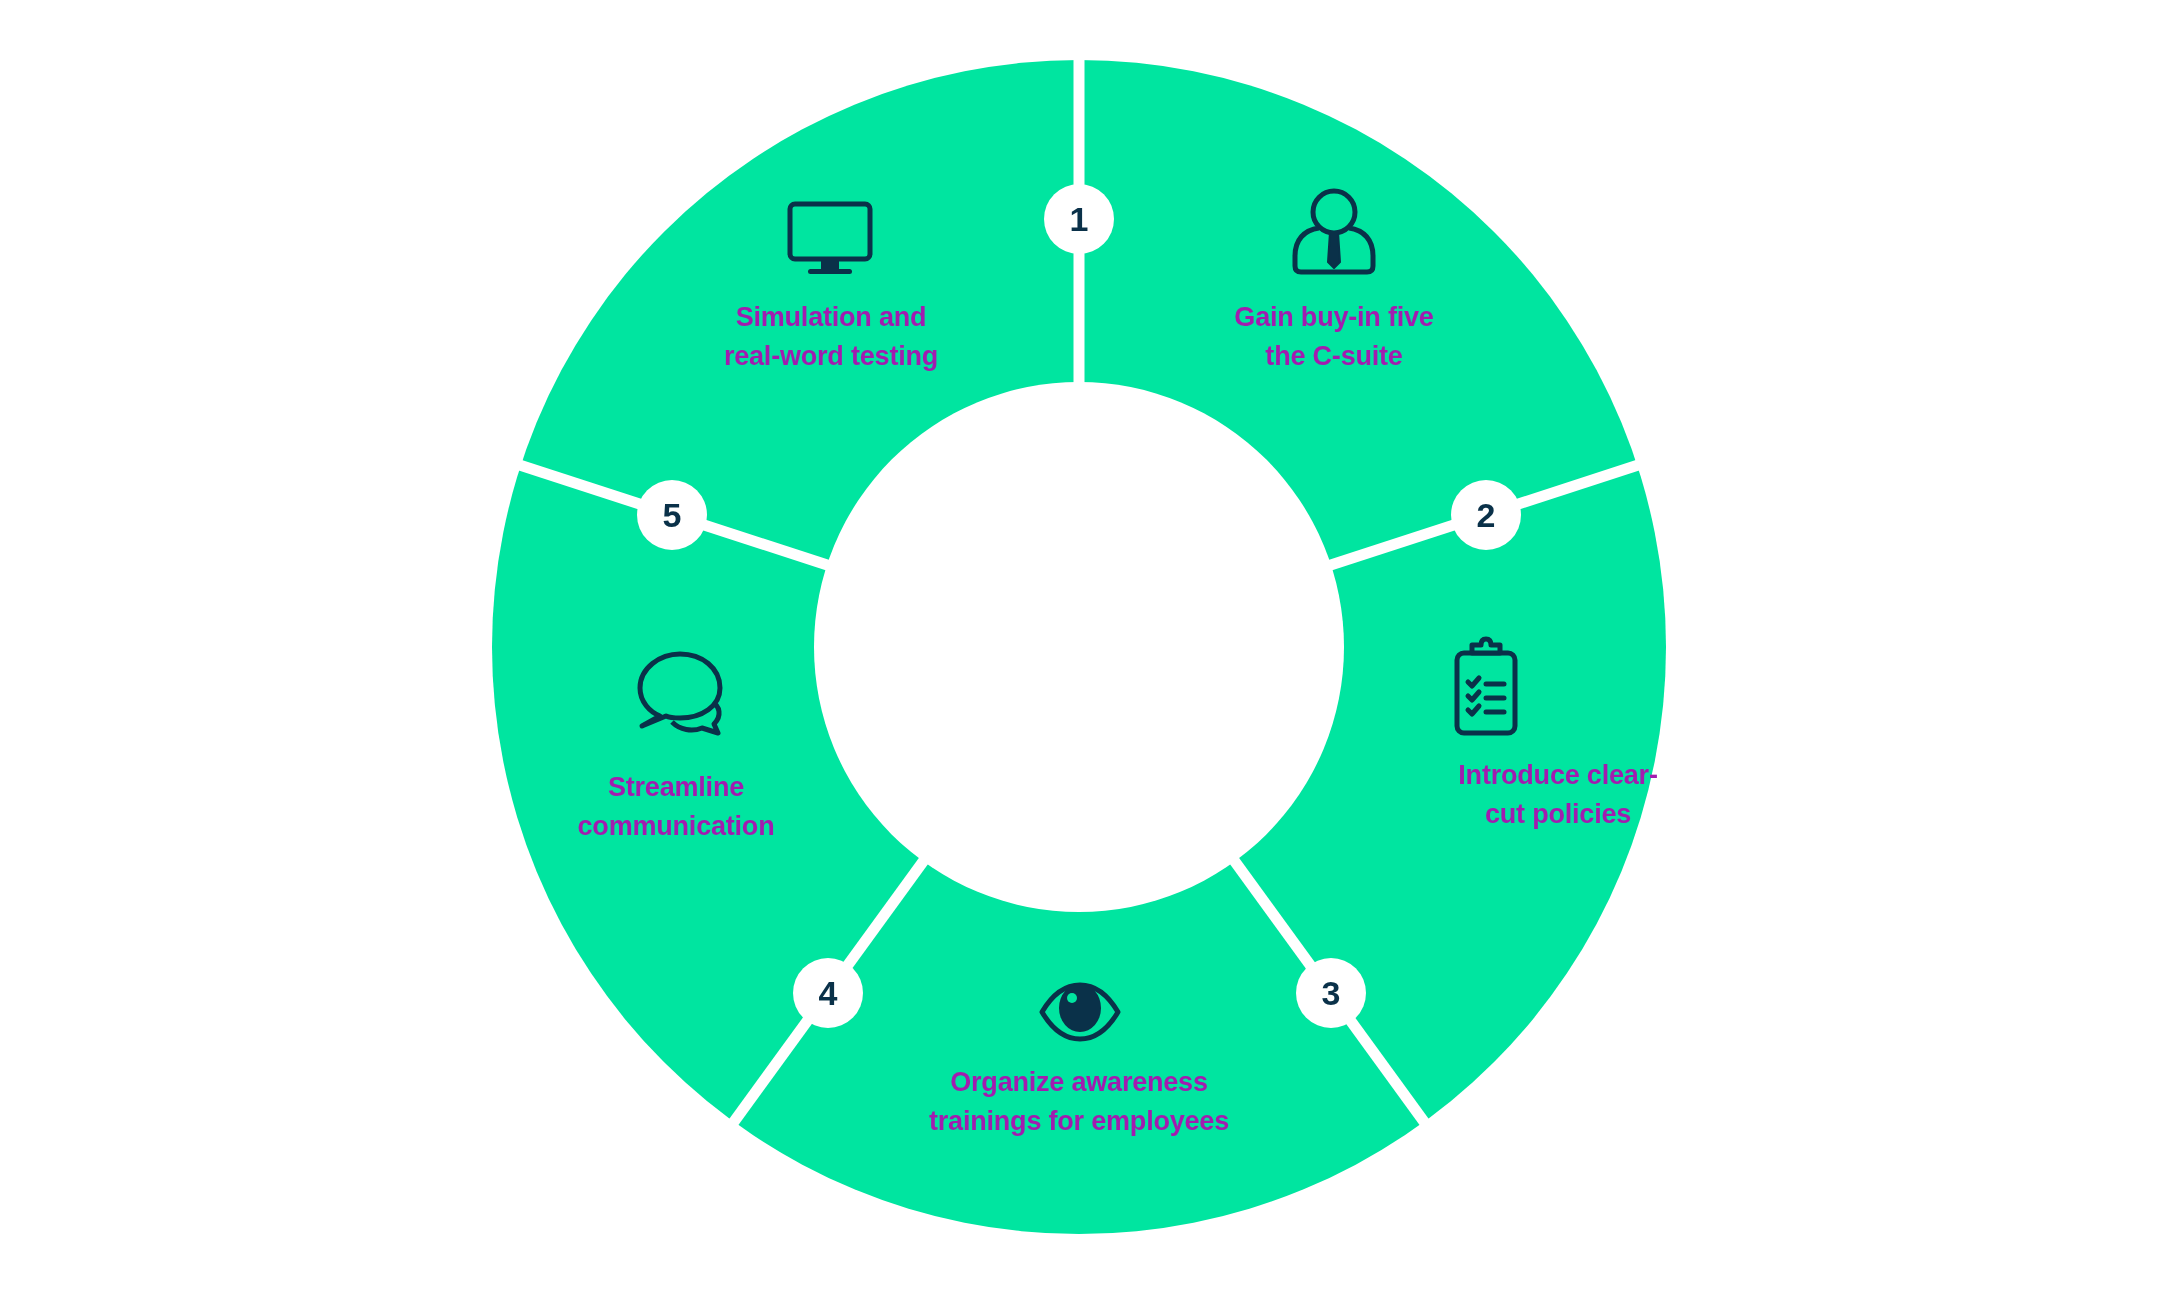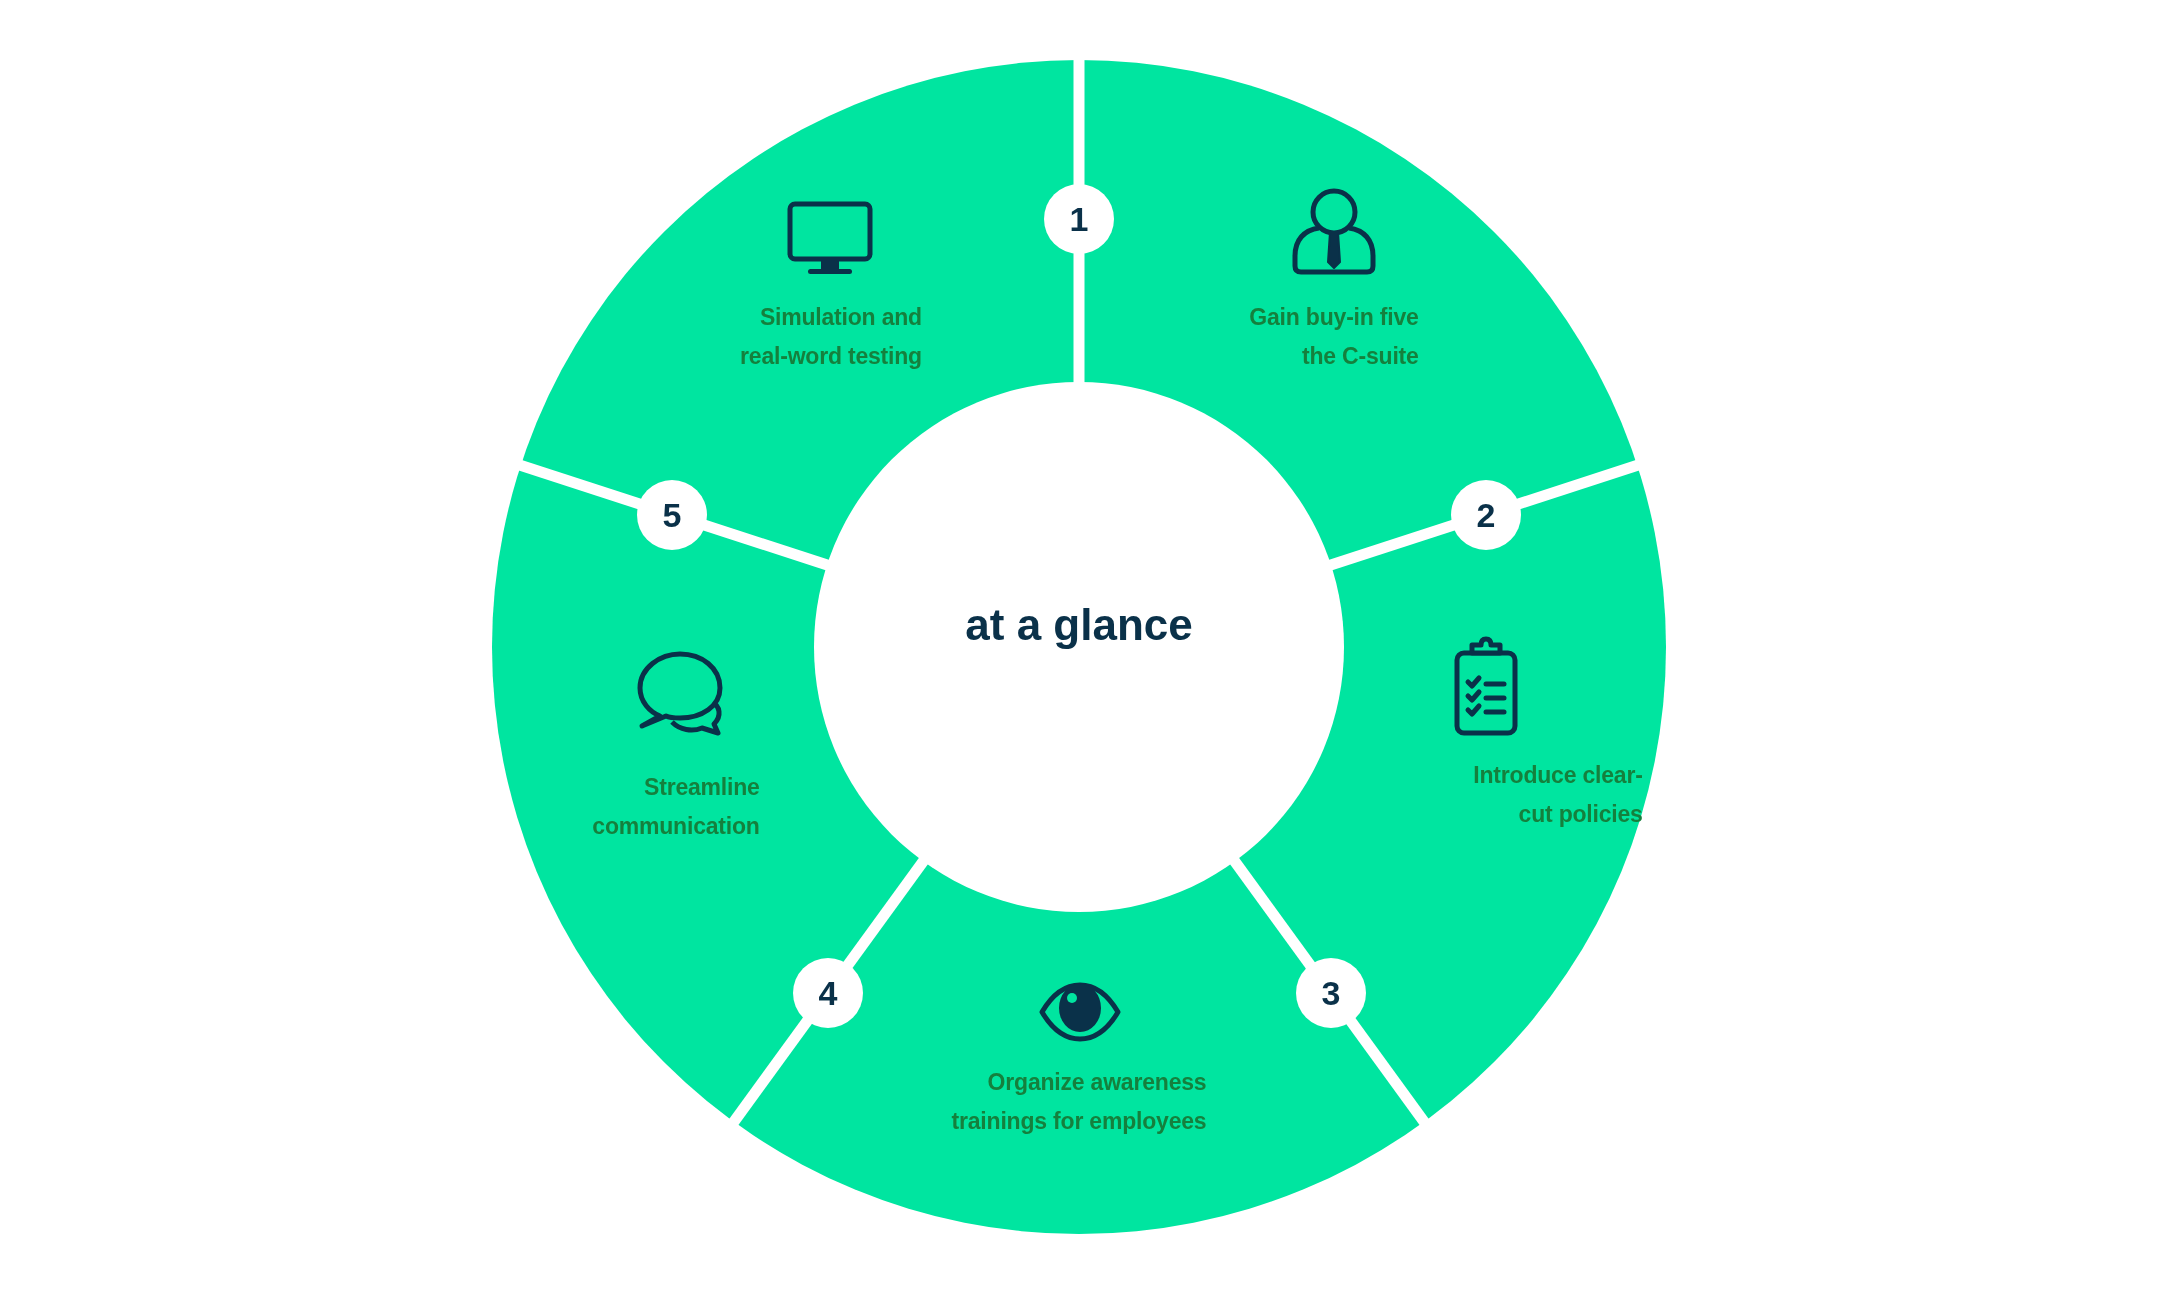--- a/index.html
+++ b/index.html
@@ -1,21 +1,21 @@
 <!DOCTYPE html>
 <html><head>
   <meta charset="utf-8">
   <style>
     html, body { margin: 0; padding: 0; background: #ffffff; }
     body { width: 2158px; height: 1295px; position: relative; overflow: hidden;
            font-family: "Liberation Sans", "DejaVu Sans", sans-serif; }
     #ring { position: absolute; left: 0; top: 0; }
     .label {
-      position: absolute; text-align: right; color: #15803d;
-      font-weight: 700; font-size: 23px; line-height: 39px;
+      position: absolute; text-align: center; color: #a21caf;
+      font-weight: 700; font-size: 27px; line-height: 39px;
       transform: translateX(-50%); white-space: nowrap; letter-spacing: -0.2px;
     }
     .label span { display: block; }
     .center-title {
       position: absolute; left: 1079px; top: 598px; transform: translateX(-50%);
       text-align: center; color: #0A3149; font-weight: 700; font-size: 44px;
       line-height: 54px; white-space: nowrap;
     }
     .center-title span { display: block; }
     .badge {
@@ -71,21 +71,20 @@
   </g>
 
   <g transform="translate(830,238)">
     <rect x="-40" y="-34" width="80" height="55" rx="5" fill="none" stroke="#0A3149" stroke-width="5"></rect>
     <rect x="-9" y="21" width="18" height="12" fill="#0A3149"></rect>
     <rect x="-22" y="31" width="44" height="5" rx="2.5" fill="#0A3149"></rect>
   </g>
 </svg>
 
 <div class="center-title">
-  <span>at a glance</span>
 </div>
 
 <div class="label" style="left:1334px; top:298px;">
   <span>Gain buy-in five</span>
   <span>the C-suite</span>
 </div>
 
 <div class="label" style="left:1524px; top:756px;margin-left:34px;">
   <span>Introduce clear-</span>
   <span>cut policies</span>

